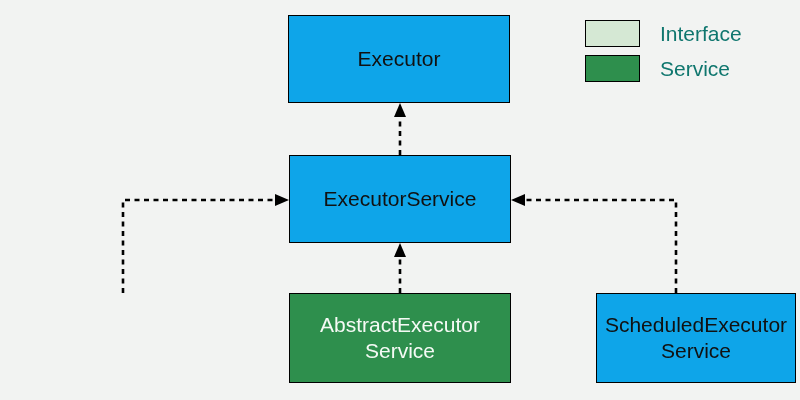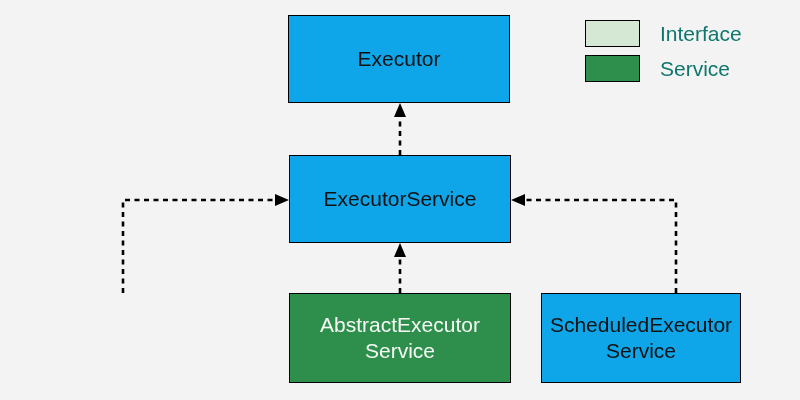--- a/index.html
+++ b/index.html
@@ -27,21 +27,21 @@
     line-height: 1.25;
     color: #111;
   }
   .node.interface { background: #0ea5e9; text-align: center; }
   .node.class { background: #2e8f4d; color: #f5faf5; }
 
   #node-executor            { left: 288px; top: 15px;  width: 222px; height: 88px; }
   #node-executor-service    { left: 289px; top: 155px; width: 222px; height: 88px; }
   #node-thread-pool         { left: 13px;  top: 293px; width: 222px; height: 90px; }
   #node-abstract-executor   { left: 289px; top: 293px; width: 222px; height: 90px; }
-  #node-scheduled-executor  { left: 541px; top: 293px; width: 200px; height: 90px; }
+  #node-scheduled-executor  { left: 596px; top: 293px; width: 200px; height: 90px; }
 
   .edges {
     position: absolute;
     left: 0; top: 0;
     width: 800px; height: 400px;
     pointer-events: none;
   }
 
   .legend {
     position: absolute;

